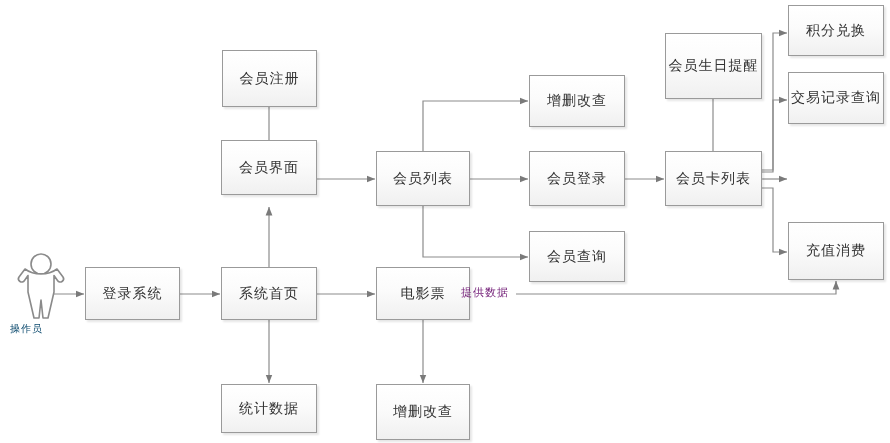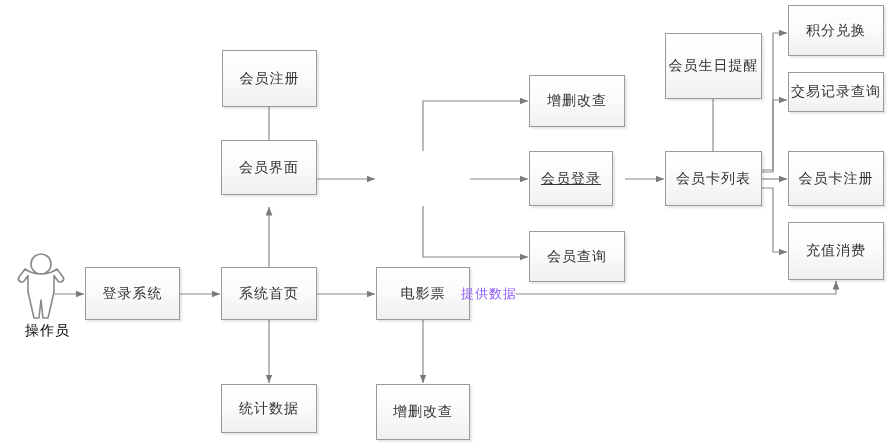--- a/index.html
+++ b/index.html
@@ -33,38 +33,37 @@
     display: flex;
     align-items: center;
     justify-content: center;
     color: #333333;
     font-size: 14px;
     letter-spacing: 1px;
     white-space: nowrap;
   }
   .edge-label {
     position: absolute;
-    font-size: 13px;
-    color: #8b5cf6;
+    font-size: 11px;
+    color: #701a75;
     white-space: nowrap;
     letter-spacing: 1px;
     background: transparent;
   }
   .actor {
     position: absolute;
     width: 58px;
     height: 68px;
   }
   .actor-label {
     position: absolute;
-    font-size: 14px;
-    color: #000000;
+    font-size: 10px;
+    color: #0c4a6e;
     letter-spacing: 1px;
     white-space: nowrap;
-    margin-left: 15px;
   }
 </style>
 </head>
 <body>
 
 <div id="canvas">
 
   <svg id="edges" viewBox="0 0 890 443" xmlns="http://www.w3.org/2000/svg">
     <defs>
       <marker id="arrow" markerWidth="9" markerHeight="8" refX="8.5" refY="4" orient="auto" markerUnits="userSpaceOnUse">
@@ -137,27 +136,27 @@
       </g>
     </svg>
   </div>
   <div class="actor-label" style="left: 10px; top: 322px;">操作员</div>
 
   <div class="node" style="left: 85px; top: 267px; width: 95px; height: 53px;">登录系统</div>
   <div class="node" style="left: 221px; top: 267px; width: 96px; height: 53px;">系统首页</div>
   <div class="node" style="left: 221px; top: 140px; width: 96px; height: 55px;">会员界面</div>
   <div class="node" style="left: 222px; top: 32px; width: 95px; height: 57px; margin-top: 18px;">会员注册</div>
   <div class="node" style="left: 221px; top: 384px; width: 96px; height: 49px;">统计数据</div>
+  <div class="node" style="left: 376px; top: 151px; width: 94px; height: 55px;">会员列表</div>
   <div class="node" style="left: 376px; top: 267px; width: 94px; height: 53px;">电影票</div>
   <div class="node" style="left: 376px; top: 384px; width: 94px; height: 56px;">增删改查</div>
   <div class="node" style="left: 529px; top: 75px; width: 96px; height: 52px;">增删改查</div>
-  <div class="node" style="left: 529px; top: 151px; width: 84px; height: 55px; text-decoration: underline;">会员登录</div>
+  <div class="node" style="left: 529px; top: 151px; width: 96px; height: 55px;">会员登录</div>
   <div class="node" style="left: 529px; top: 231px; width: 96px; height: 51px;">会员查询</div>
   <div class="node" style="left: 665px; top: 33px; width: 97px; height: 66px;">会员生日提醒</div>
   <div class="node" style="left: 665px; top: 151px; width: 97px; height: 55px;">会员卡列表</div>
   <div class="node" style="left: 788px; top: 5px; width: 96px; height: 51px;">积分兑换</div>
-  <div class="node" style="left: 788px; top: 72px; width: 96px; height: 40px;">交易记录查询</div>
-  <div class="node" style="left: 788px; top: 151px; width: 96px; height: 55px;">会员卡注册</div>
+  <div class="node" style="left: 788px; top: 72px; width: 96px; height: 52px;">交易记录查询</div>
   <div class="node" style="left: 788px; top: 222px; width: 96px; height: 58px;">充值消费</div>
 
   <div class="edge-label" style="left: 461px; top: 285px;">提供数据</div>
 
 </div>
 
 </body></html>

